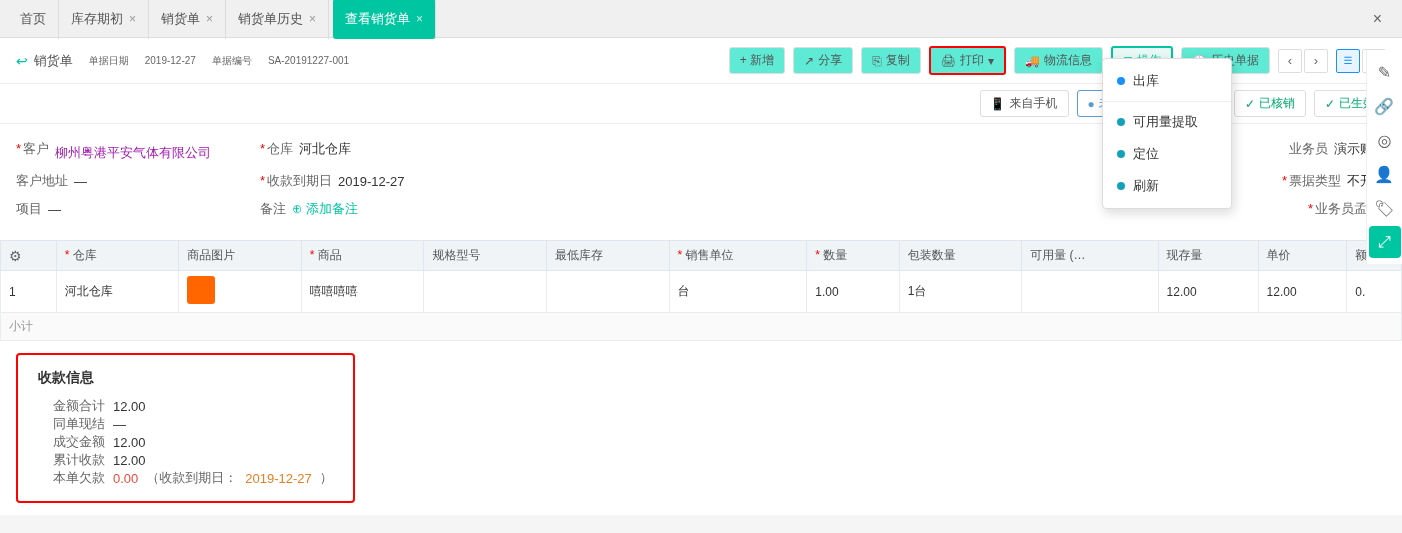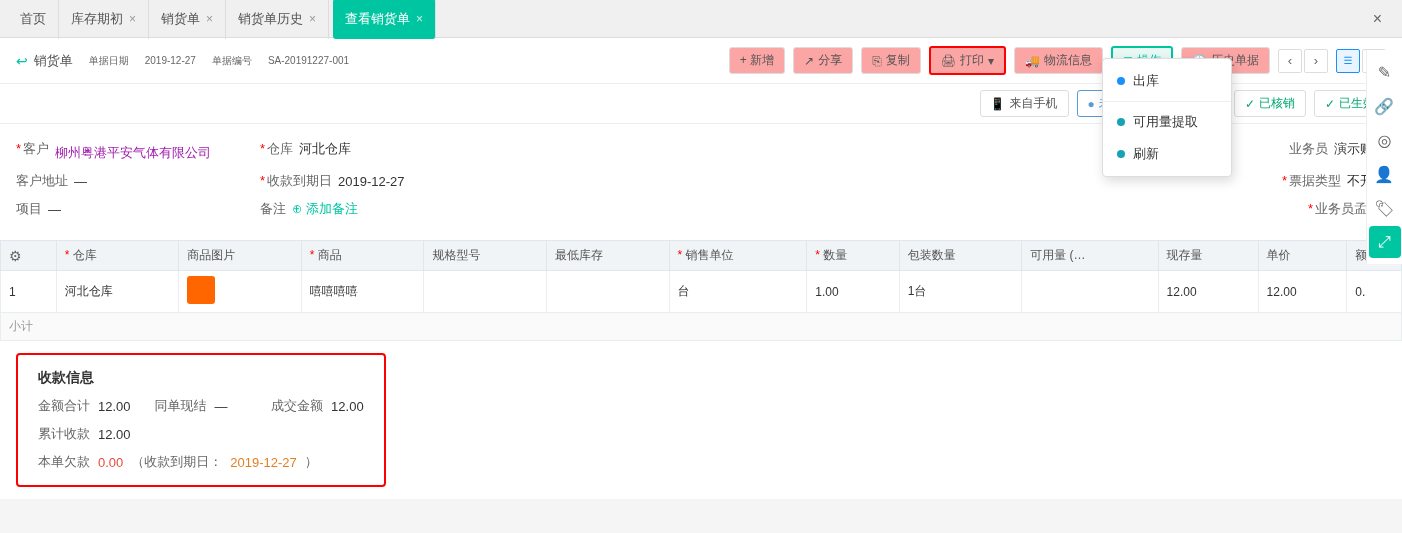--- a/index.html
+++ b/index.html
@@ -28,21 +28,21 @@
       display: flex; align-items: center; padding: 8px 16px;
       border-bottom: 1px solid #eee; background: #fff;
     }
     .doc-title { display: flex; align-items: center; gap: 6px; color: #555; font-size: 13px; }
     .doc-title .icon { color: #00c5a1; font-size: 14px; }
     .doc-meta { display: flex; align-items: center; gap: 16px; margin-left: 16px; font-size: 10px; color: #333; }
     .doc-meta span { color: #666; }
     .doc-actions { margin-left: auto; display: flex; align-items: center; gap: 8px; }
     .btn-action {
       display: flex; align-items: center; gap: 4px; padding: 4px 10px;
-      border: 1px solid #ddd; border-radius: 3px; background: #fca5a5; cursor: pointer;
+      border: 1px solid #ddd; border-radius: 3px; background: #5eead4; cursor: pointer;
       font-size: 12px; color: #555; white-space: nowrap;
     }
     .btn-status-green {
       display: flex; align-items: center; gap: 4px; padding: 4px 10px;
       border-radius: 3px; background: #fff; cursor: pointer; font-size: 12px;
       border: 1px solid #ddd; color: #00a870; white-space: nowrap;
     }
     .btn-status-green .check { color: #00a870; }
 
     
@@ -82,21 +82,21 @@
     .gear-icon { color: #666; font-size: 14px; cursor: pointer; }
     .product-img { width: 28px; height: 28px; background: #f60; border-radius: 3px; display: inline-block; }
 
     
     .payment-box {
       border: 2px solid red; border-radius: 4px; padding: 14px 20px;
       margin: 12px 16px; background: #fff; max-width: 520px;
       display: inline-block;
     }
     .payment-title { font-weight: bold; font-size: 14px; margin-bottom: 10px; }
-    .payment-grid { display: grid; grid-template-columns: 1fr 1fr 1fr; gap: 10px 24px; }
+    .payment-grid { display: grid; grid-template-columns: 1fr; gap: 0 24px; margin-left: 15px; }
     .payment-row { display: flex; align-items: center; gap: 8px; font-size: 13px; }
     .payment-label { color: #666; }
     .payment-value { color: #333; }
     .payment-value.red { color: #e74c3c; }
     .payment-value.orange { color: #e67e22; }
 
     
     .right-sidebar {
       position: fixed; right: 0; top: 50px; width: 36px;
       display: flex; flex-direction: column; align-items: center;
@@ -365,20 +365,24 @@
     <span class="dot dot-blue"></span>
     <span>出库</span>
   </div>
   <div class="dropdown-divider"></div>
   <div class="dropdown-item">
     <span class="dot dot-teal"></span>
     <span>可用量提取</span>
   </div>
   <div class="dropdown-item">
     <span class="dot dot-teal"></span>
+    <span>定位</span>
+  </div>
+  <div class="dropdown-item">
+    <span class="dot dot-teal"></span>
     <span>刷新</span>
   </div>
 </div>
 
 <div class="right-sidebar">
   <div class="sidebar-icon">✎</div>
   <div class="sidebar-icon">🔗</div>
   <div class="sidebar-icon">◎</div>
   <div class="sidebar-icon">👤</div>
   <div class="sidebar-icon">🏷</div>

